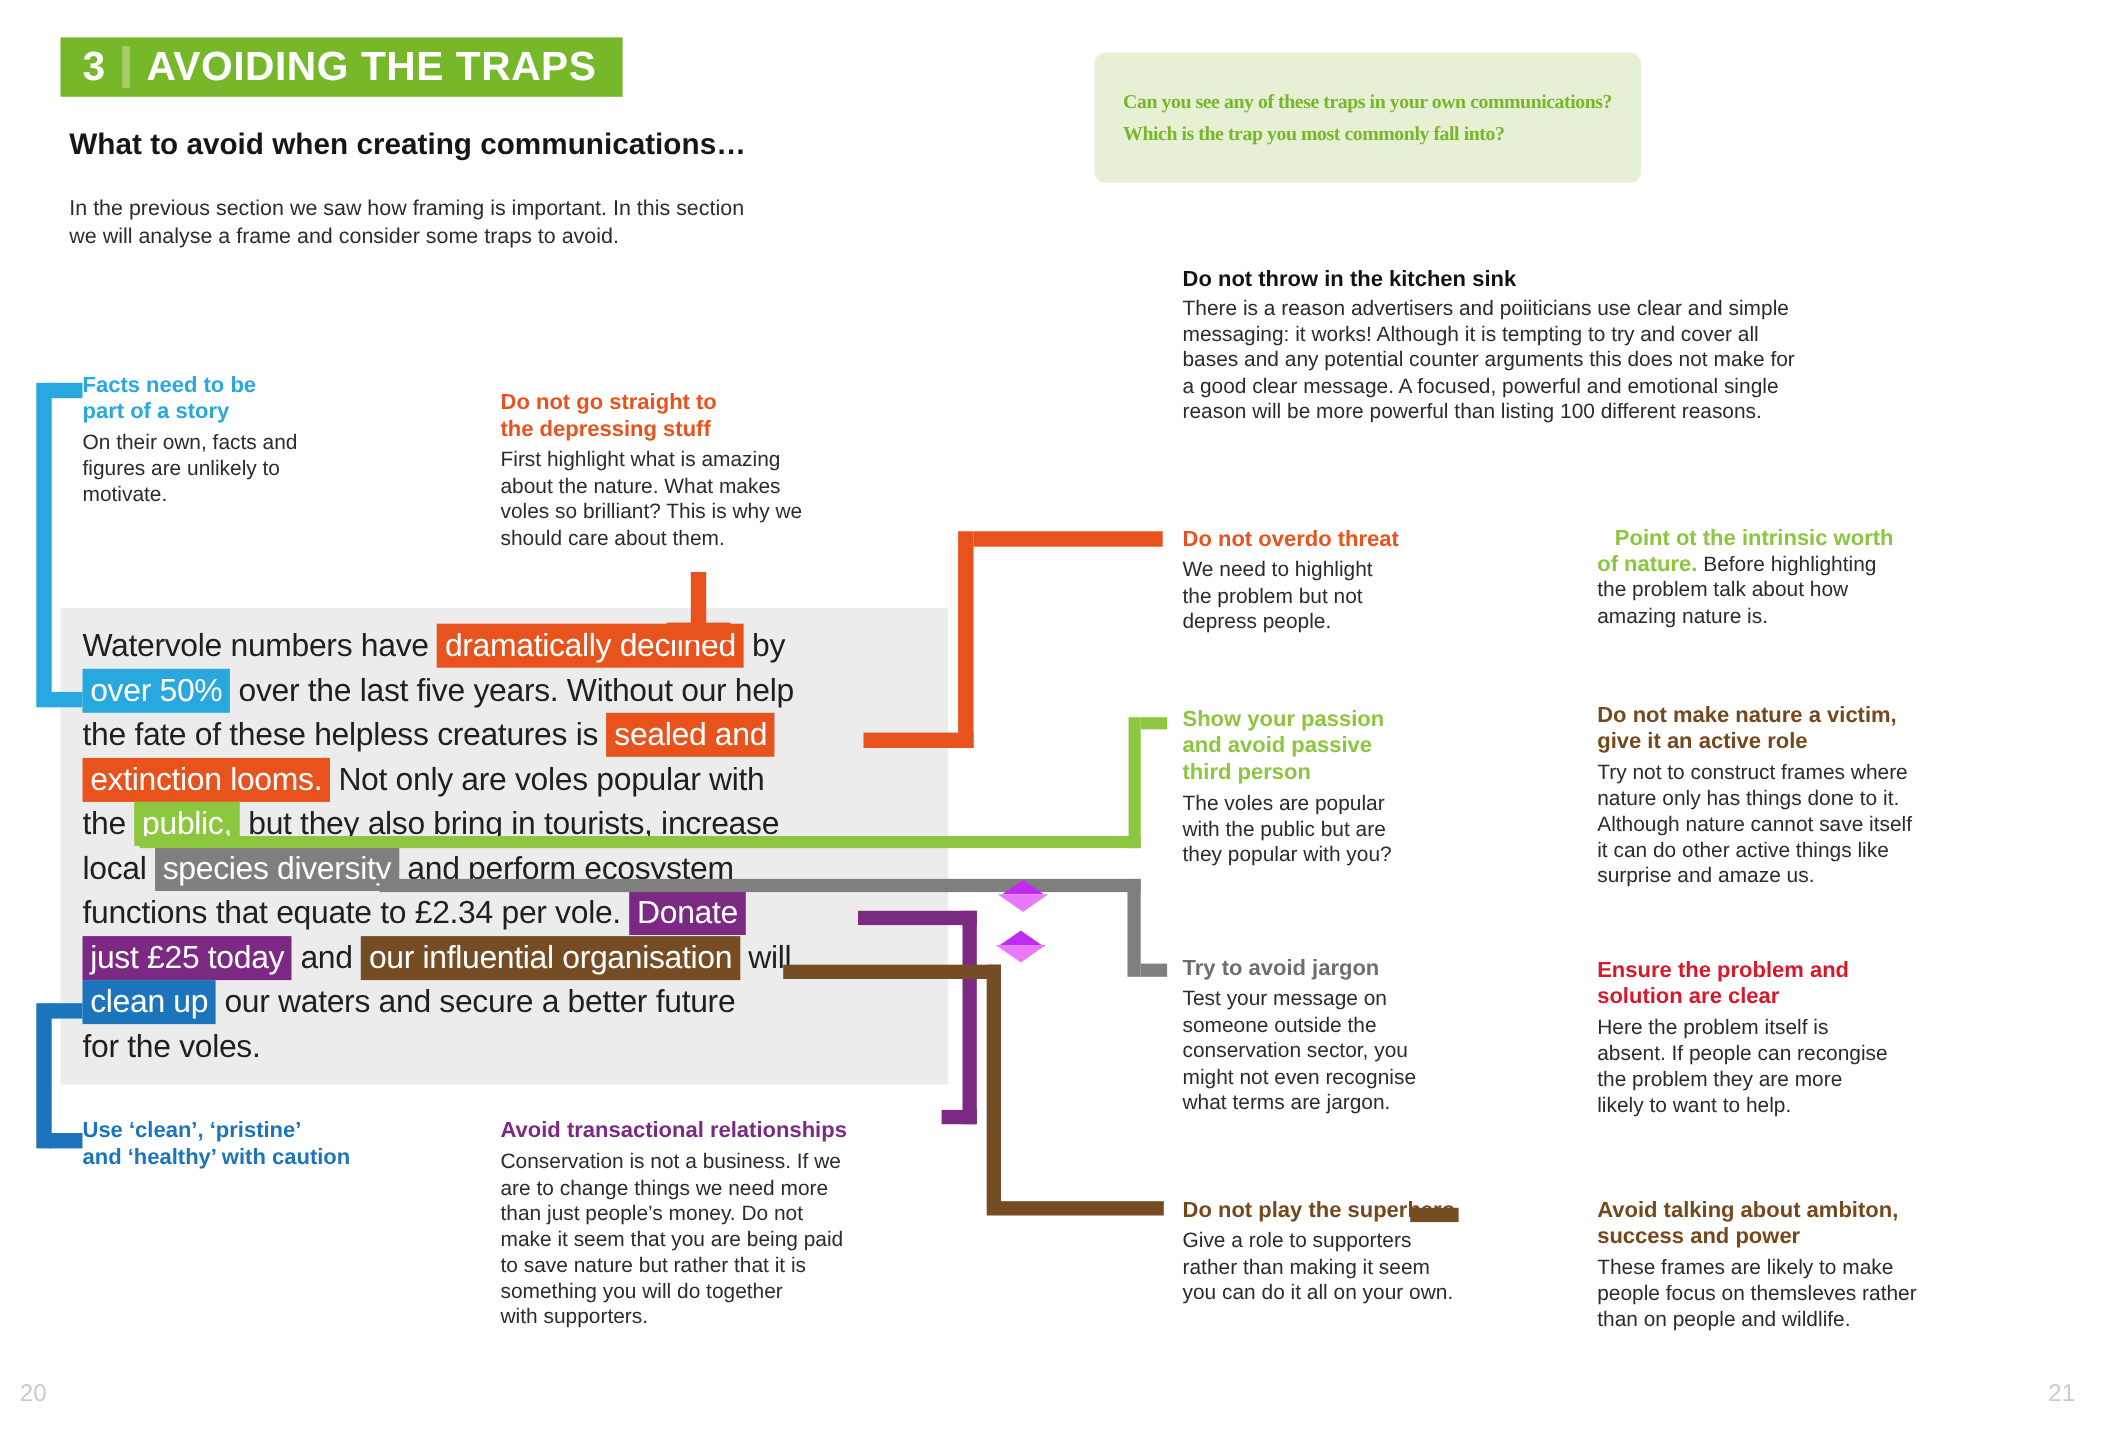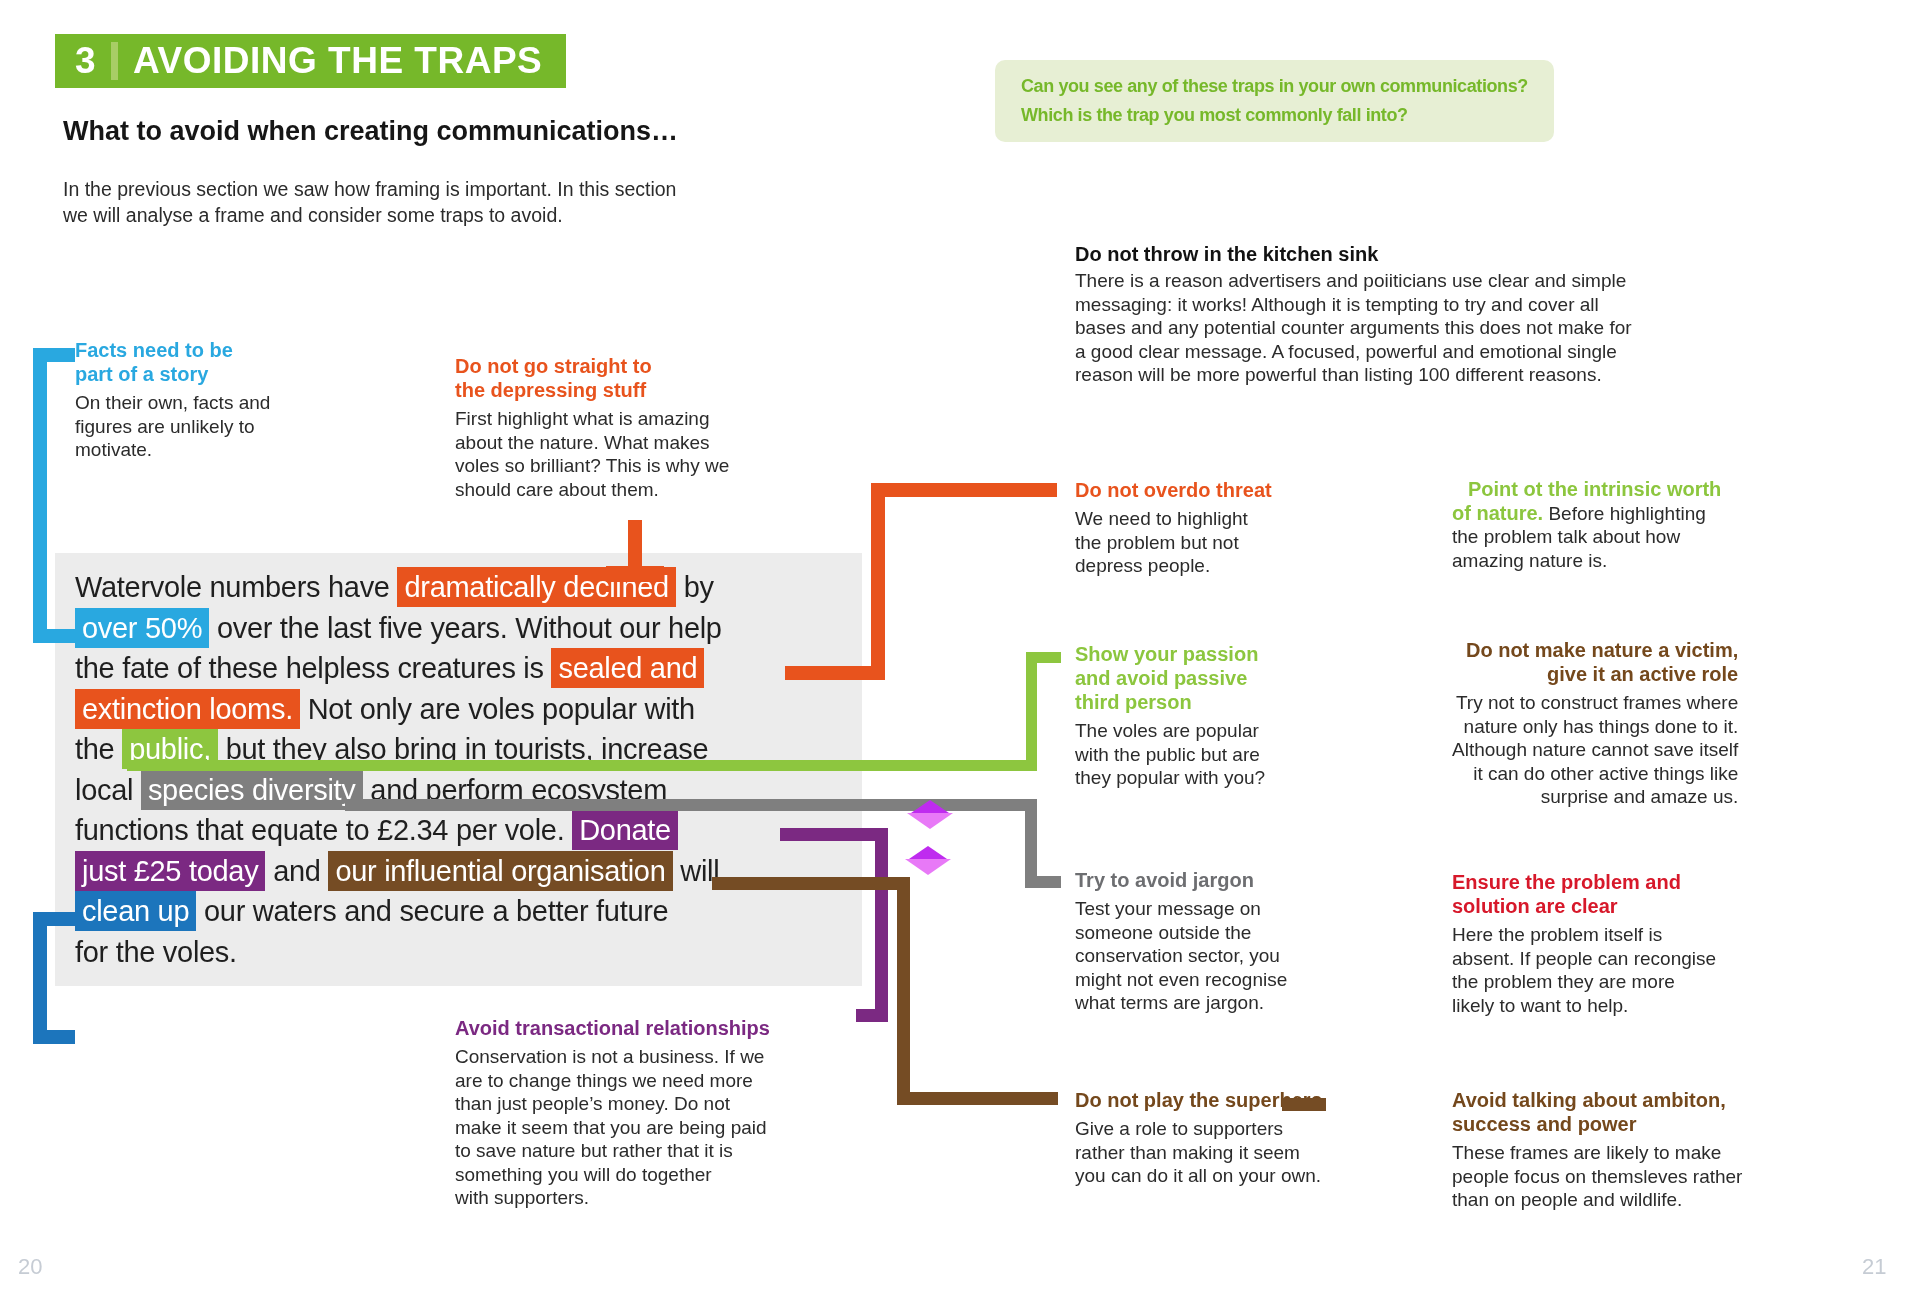--- a/index.html
+++ b/index.html
@@ -12,38 +12,38 @@
   .banner{left:55px;top:34px;height:54px;background:#76b82a;display:flex;align-items:center;
           padding:0 24px 0 20px;gap:15px;}
   .banner span{color:#ffffff;font-weight:bold;font-size:37px;letter-spacing:.5px;}
   .banner .divider{width:7px;height:38px;background:#a8cd66;}
 
   
   .h2{left:63px;top:116px;font-size:27px;font-weight:bold;color:#161616;}
   .intro{left:63px;top:176px;font-size:19.5px;line-height:26px;color:#2b2b2b;}
 
   
-  .qbox{left:995px;top:60px;background:#e7efd4;border-radius:10px;padding:12px 26px;}
+  .qbox{left:995px;top:48px;background:#e7efd4;border-radius:10px;padding:30px 26px;font-family:Liberation Serif, serif;}
   .qbox p{margin:0;font-size:18px;font-weight:bold;color:#76b82a;line-height:29px;letter-spacing:-.4px;}
 
   
   .kitchen{left:1075px;top:243px;width:740px;}
   .kitchen h3{margin:0 0 3px 0;font-size:20px;color:#121212;}
   .kitchen p{margin:0;font-size:19px;line-height:23.5px;}
 
   
   .callout h3{margin:0 0 5px 0;font-size:20px;line-height:24px;}
   .callout p{margin:0;font-size:19px;line-height:23.5px;color:#2b2b2b;}
   .c-lightblue{color:#29a8e0;} .c-orange{color:#e8531d;} .c-darkblue{color:#1c75bc;}
   .c-purple{color:#7b2982;} .c-green{color:#8cc63e;margin-left:16px;} .c-brown{color:#74481c;}
   .c-gray{color:#6d6e71;} .c-red{color:#d7182a;} 
   .co-facts{left:75px;top:338px;} .co-depressing{left:455px;top:354px;}
   .co-clean{left:75px;top:1016px;} .co-transactional{left:455px;top:1016px;}
   .co-overdo{left:1075px;top:478px;} .co-point{left:1452px;top:478px;width:370px;}
-  .co-passion{left:1075px;top:642px;} .co-victim{left:1452px;top:638px;text-align:right;}
+  .co-passion{left:1075px;top:642px;} .co-victim{left:1452px;top:638px;}
   .co-jargon{left:1075px;top:868px;} .co-ensure{left:1452px;top:870px;}
   .co-superhero{left:1075px;top:1088px;} .co-ambition{left:1452px;top:1088px;}
   .co-point p{margin:0;font-size:19px;line-height:23.5px;}
   .co-point b{font-size:20px;}
 
   
   .graybox{left:55px;top:553px;width:787px;height:419px;background:#ececec;padding:14px 0 0 20px;}
   .pline{height:40.5px;line-height:40.5px;font-size:29px;letter-spacing:-.3px;color:#1f1f1f;}
   .hl{color:#ffffff;padding:4px 7px;}
   .hl-orange{background:#e8531d;} .hl-lightblue{background:#29a8e0;}
@@ -98,20 +98,22 @@
 </div>
 <div class="abs callout co-depressing">
   <h3 class="pre c-orange">Do not go straight to
 the depressing stuff</h3>
   <p class="pre">First highlight what is amazing
 about the nature. What makes
 voles so brilliant? This is why we
 should care about them.</p>
 </div>
 <div class="abs callout co-clean">
+  <h3 class="pre c-darkblue">Use ‘clean’, ‘pristine’
+and ‘healthy’ with caution</h3>
 </div>
 <div class="abs callout co-transactional">
   <h3 class="pre c-purple">Avoid transactional relationships</h3>
   <p class="pre">Conservation is not a business. If we
 are to change things we need more
 than just people’s money. Do not
 make it seem that you are being paid
 to save nature but rather that it is
 something you will do together
 with supporters.</p>

